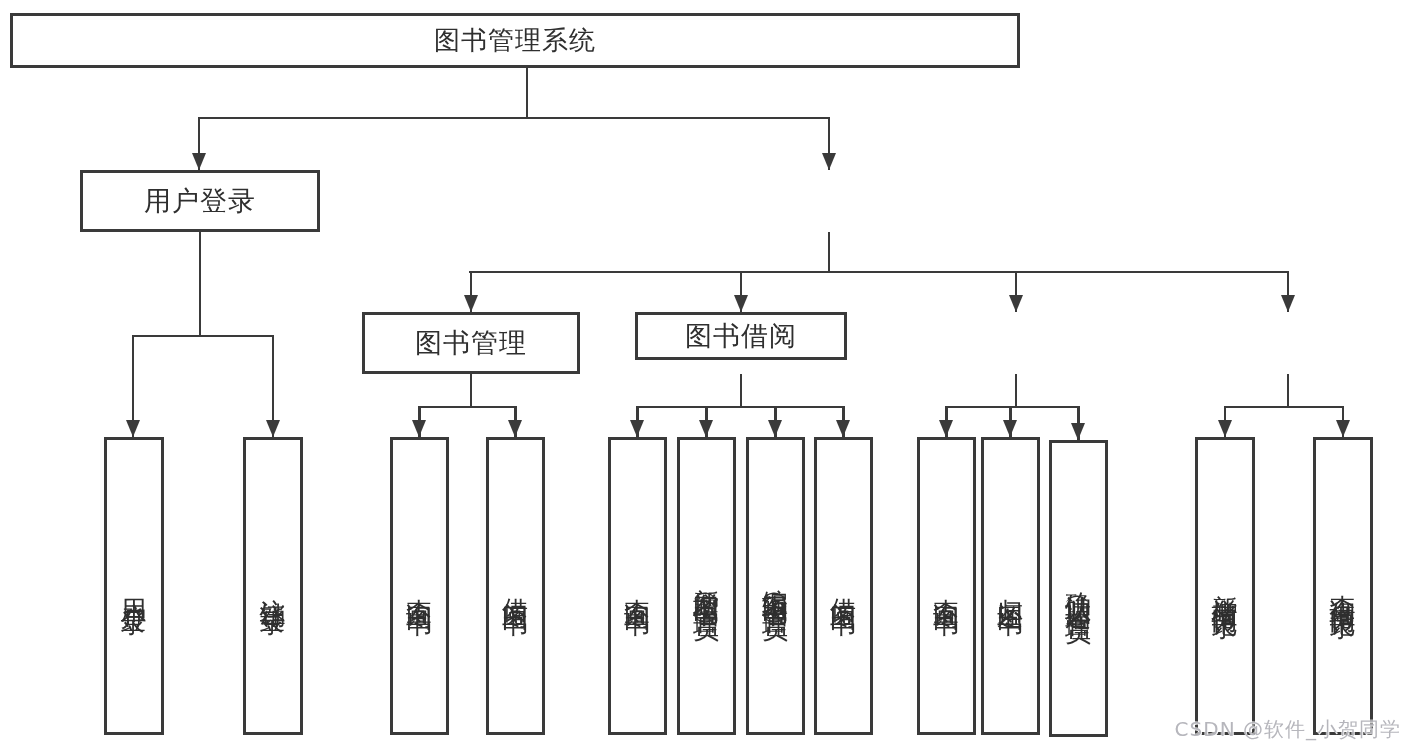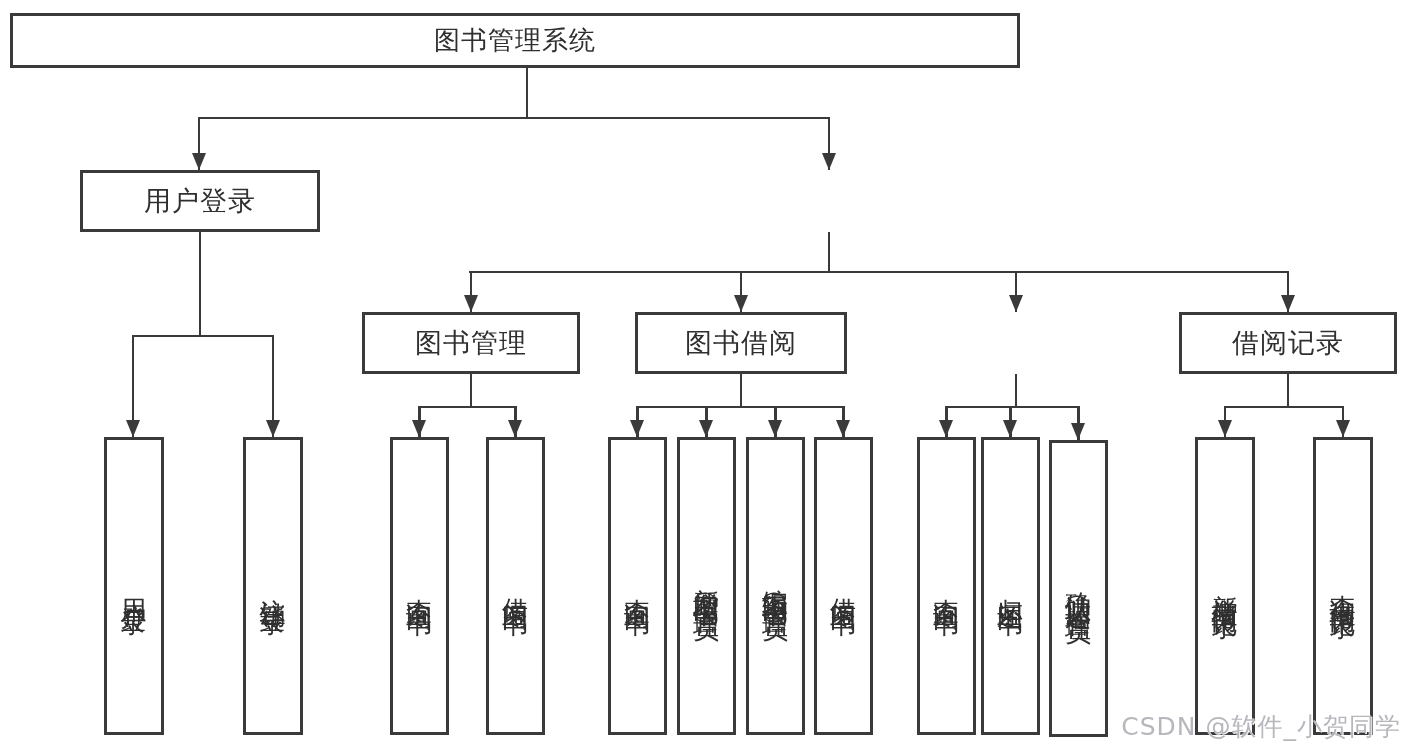--- a/index.html
+++ b/index.html
@@ -41,44 +41,43 @@
   .hl{height:2.5px;}
   .ar{
     position:absolute;width:0;height:0;
     border-left:7.5px solid transparent;
     border-right:7.5px solid transparent;
     border-top:17px solid var(--line);
   }
   .watermark{
     position:absolute;
     right:4px;bottom:4px;
-    font-size:25px;
+    font-size:20px;
     color:var(--wm);
     text-shadow:1px 1px 0 rgba(255,255,255,.95),-1px -1px 0 rgba(255,255,255,.6);
     letter-spacing:1px;
     white-space:nowrap;
     text-align:right;
   }
 </style>
 </head>
 <body>
 
 <div class="stage">
 
   <div class="node hnode root" style="left:10px;top:13px;width:1010px;height:55px;">图书管理系统</div>
 
   <div class="node hnode" style="left:80px;top:170px;width:240px;height:62px;">用户登录</div>
 
 
   <div class="node hnode" style="left:362px;top:312px;width:218px;height:62px;">图书管理</div>
 
-  <div class="node hnode" style="left:635px;top:312px;width:212px;height:62px;">图书借阅</div>
-
-
-  <div class="node hnode" style="left:1179px;top:312px;width:218px;height:62px;">借阅记录</div>
+  <div class="node hnode" style="left:635px;top:312px;width:212px;height:48px;">图书借阅</div>
+
+
 
   <div class="node vnode" style="left:104px;top:437px;width:60px;height:298px;">
     <span>用户登录</span>
     </div>
 
   <div class="node vnode" style="left:243px;top:437px;width:60px;height:298px;">
     <span>注销登录</span>
     </div>
 
   <div class="node vnode" style="left:390px;top:437px;width:59px;height:298px;">

